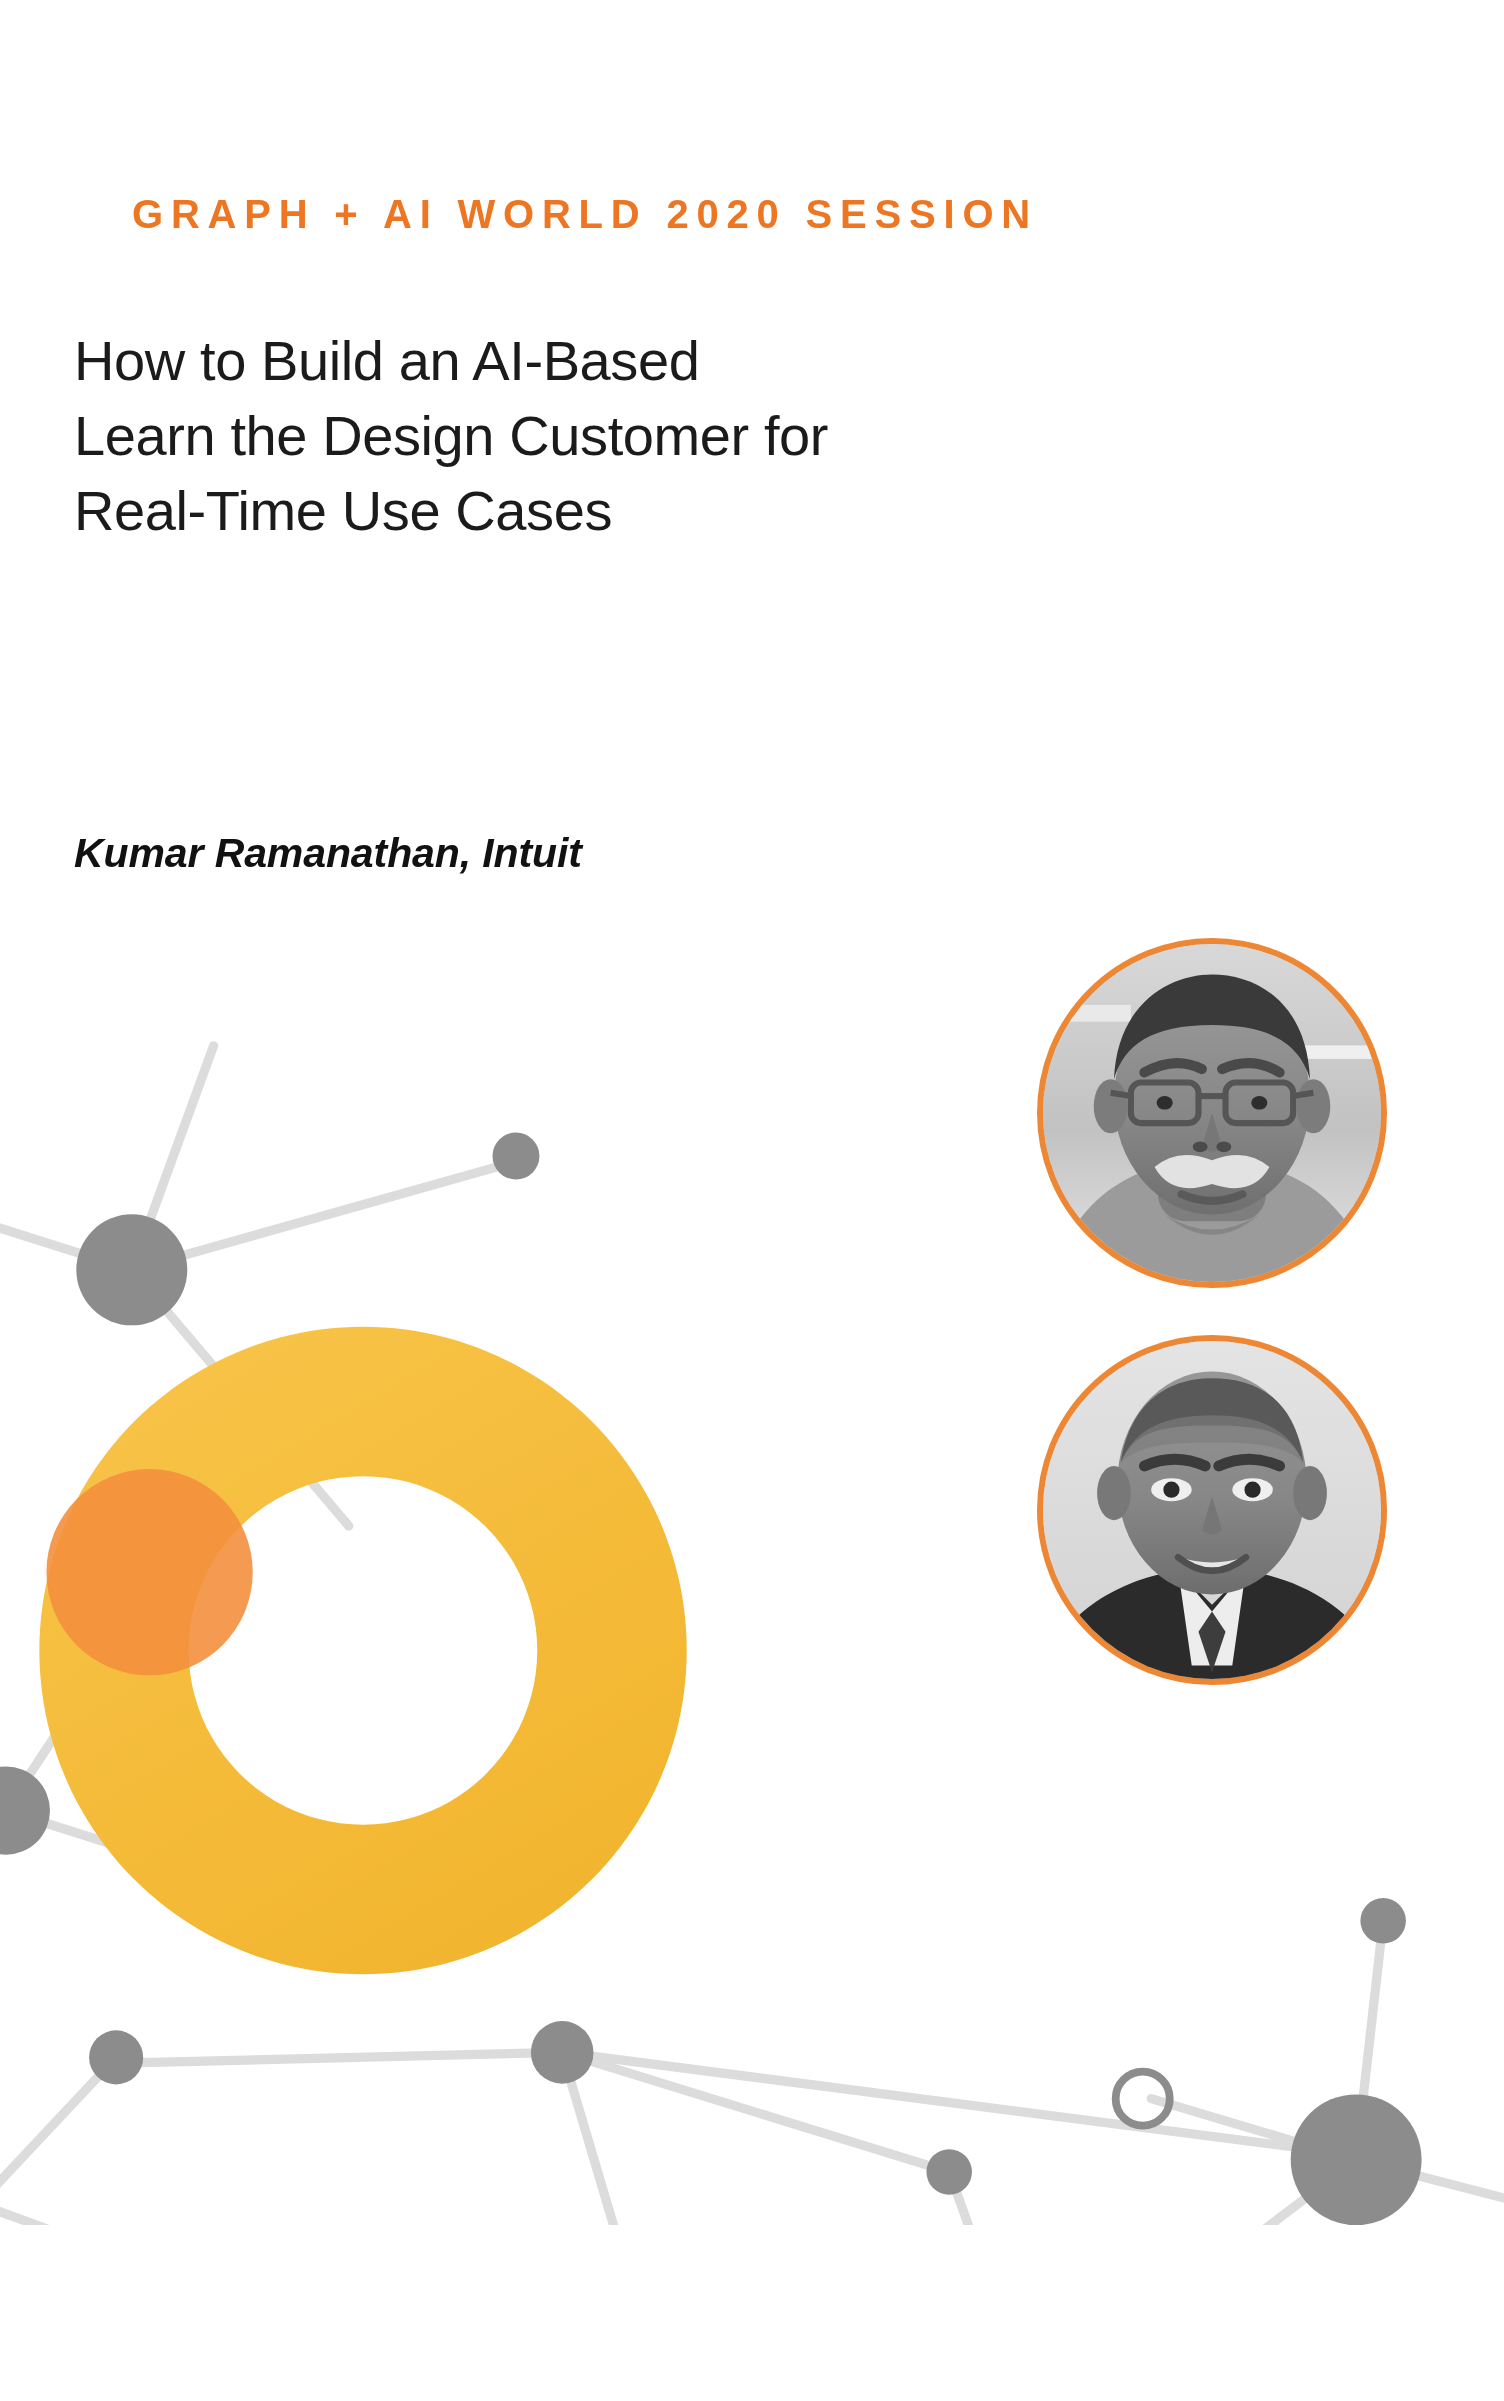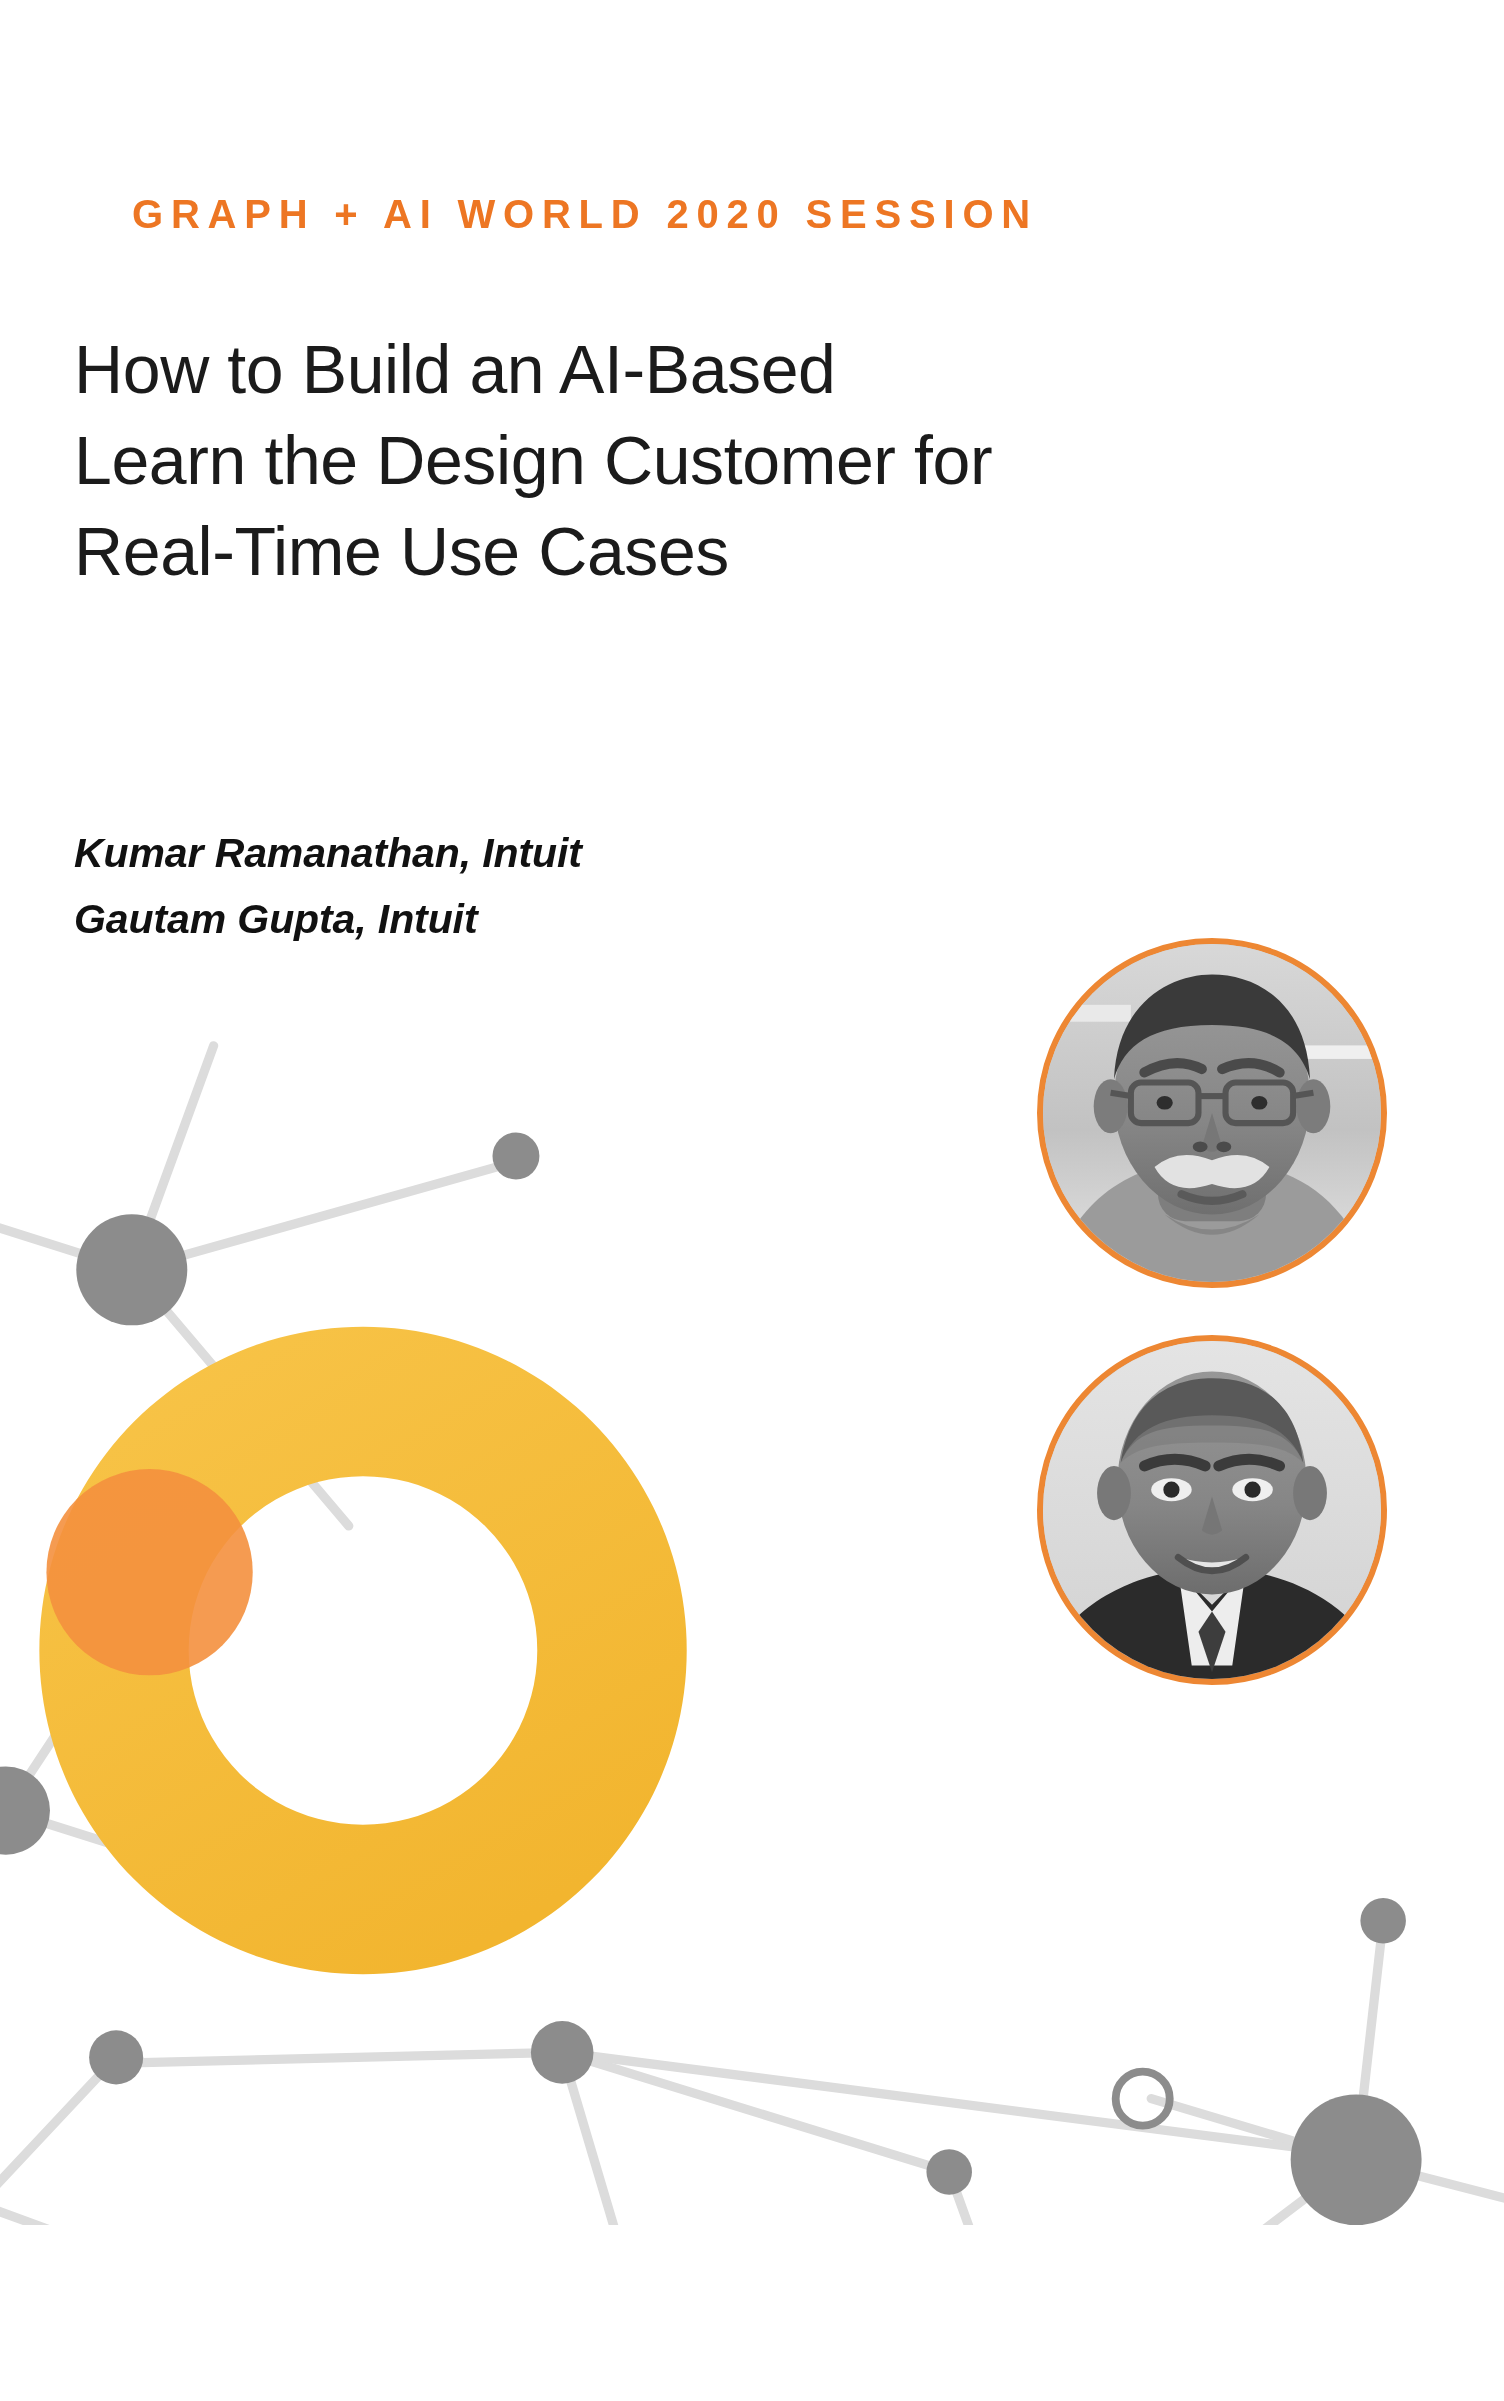--- a/index.html
+++ b/index.html
@@ -53,21 +53,21 @@
     color: #ED7623;
     white-space: nowrap;
     line-height: 1;
   }
 
   .title {
     position: absolute;
     left: 74px;
     top: 324px;
     width: 1231px;
-    font-size: 68px;
+    font-size: 56px;
     font-weight: 400;
     line-height: 1.335;
     color: #1b1b1b;
     letter-spacing: -0.4px;
   }
   .title .tline { display: block; white-space: nowrap; }
 
   .speakers {
     position: absolute;
     left: 74px;
@@ -168,21 +168,20 @@
     <div class="eyebrow">GRAPH + AI WORLD 2020 SESSION</div>
 
     <div class="title">
       <span class="tline">How to Build an AI-Based</span>
       <span class="tline">Learn the Design Customer for</span>
       <span class="tline">Real-Time Use Cases</span>
     </div>
 
     <div class="speakers">
       <span class="sline">Kumar Ramanathan, Intuit</span>
-      <span class="sline">Gautam Gupta, Intuit</span>
     </div>
 
     <div class="headshot" id="headshot-kumar">
       <div class="photo">
         <svg viewBox="0 0 100 100" preserveAspectRatio="xMidYMid slice" aria-hidden="true">
           <defs>
             <linearGradient id="bgK" x1="0" y1="0" x2="0" y2="1">
               <stop offset="0%" stop-color="#d8d8d8"></stop>
               <stop offset="55%" stop-color="#c2c2c2"></stop>
               <stop offset="100%" stop-color="#e6e6e6"></stop>

